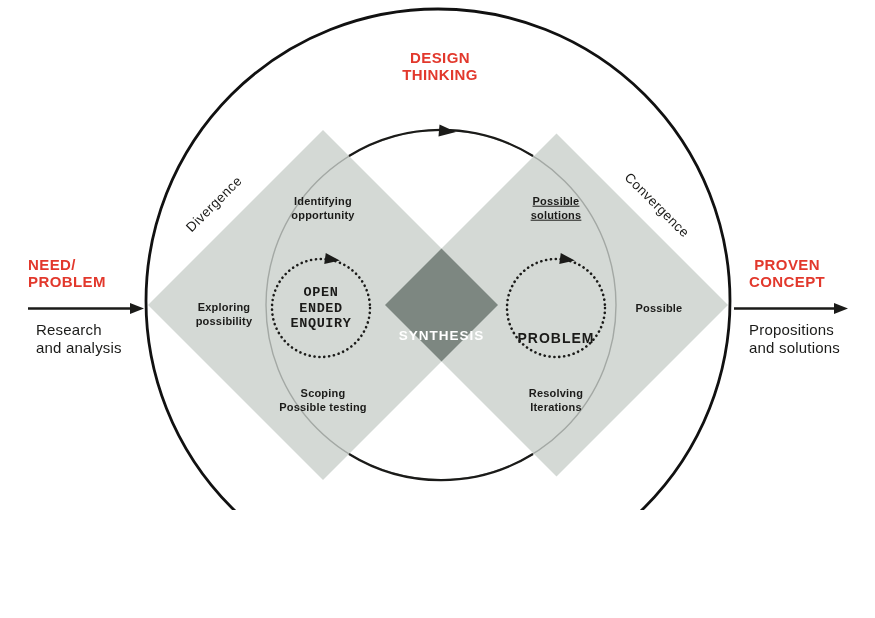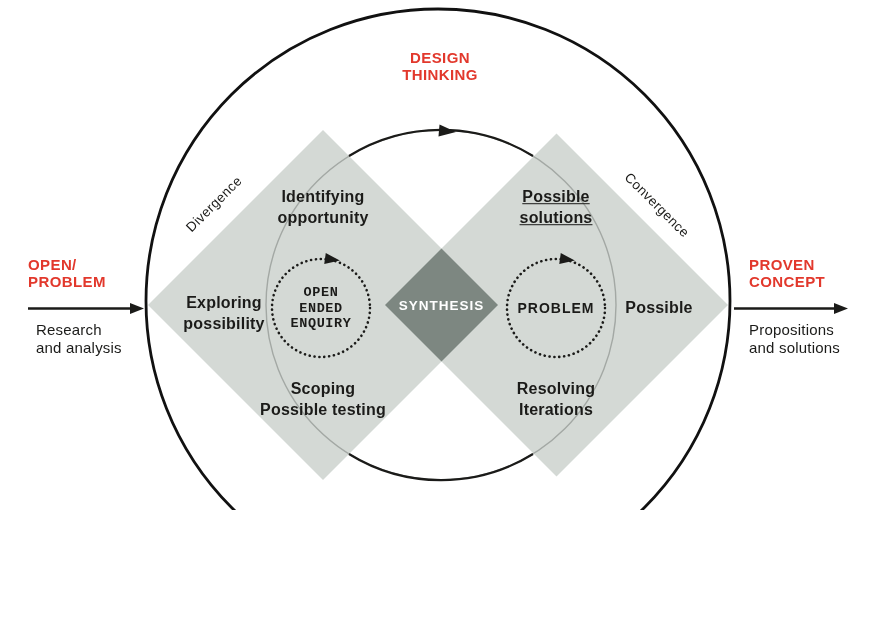--- a/index.html
+++ b/index.html
@@ -5,23 +5,23 @@
   html,body{margin:0;padding:0;background:#ffffff;}
   #stage{
     position:relative;width:875px;height:510px;background:#ffffff;overflow:hidden;
     font-family:"Liberation Sans","DejaVu Sans",sans-serif;color:#1b1b19;
   }
   #diagram-svg{position:absolute;left:0;top:0;}
   .lbl{position:absolute;white-space:pre-line;}
   .center{transform:translate(-50%,-50%);text-align:center;}
   .red{color:#e2382c;font-weight:bold;font-size:15px;line-height:1.15;letter-spacing:.4px;}
   .sub{font-size:15px;line-height:1.22;letter-spacing:.2px;}
-  .small-b{font-weight:bold;font-size:16px;line-height:1.3;letter-spacing:.2px;}
+  .small-b{font-weight:bold;font-size:11px;line-height:1.3;letter-spacing:.2px;}
   .core{font-weight:bold;font-size:13.5px;line-height:1.15;letter-spacing:.6px;}
-  .caps{font-weight:bold;font-size:14px;letter-spacing:1px;}
+  .caps{font-weight:bold;font-size:14px;letter-spacing:1px;margin-top:30px;}
   .phase{font-size:13.5px;letter-spacing:.4px;}
   .rot-ccw{transform:translate(-50%,-50%) rotate(-45deg);}
   .rot-cw{transform:translate(-50%,-50%) rotate(45deg);}
   .white{color:#ffffff;}
 </style>
 </head>
 <body>
 
 <div id="stage">
 
@@ -49,26 +49,26 @@
     <line x1="28" y1="308.5" x2="132" y2="308.5" stroke="#1b1b19" stroke-width="2.4"></line>
     <polygon points="0,-5.5 14,0 0,5.5" transform="translate(130,308.5)" fill="#1b1b19"></polygon>
 
     <line x1="734" y1="308.5" x2="836" y2="308.5" stroke="#1b1b19" stroke-width="2.4"></line>
     <polygon points="0,-5.5 14,0 0,5.5" transform="translate(834,308.5)" fill="#1b1b19"></polygon>
   </svg>
 
   <div class="lbl center red" style="left:440px;top:66px;">DESIGN
 THINKING</div>
 
-  <div class="lbl red" style="left:28px;top:256px;">OPEN/
+  <div class="lbl red" style="left:28px;top:256px;">NEED/
 PROBLEM</div>
   <div class="lbl sub" style="left:36px;top:321px;">Research
 and analysis</div>
 
-  <div class="lbl red" style="left:749px;top:256px;">PROVEN
+  <div class="lbl red" style="left:749px;top:256px;text-align:center;">PROVEN
 CONCEPT</div>
   <div class="lbl sub" style="left:749px;top:321px;">Propositions
 and solutions</div>
 
   <div class="lbl phase rot-ccw" style="left:214px;top:204px;">Divergence</div>
   <div class="lbl center small-b" style="left:323px;top:208px;">Identifying
 opportunity</div>
   <div class="lbl center small-b" style="left:224px;top:314px;">Exploring
 possibility</div>
   <div class="lbl center small-b" style="left:323px;top:400px;">Scoping

